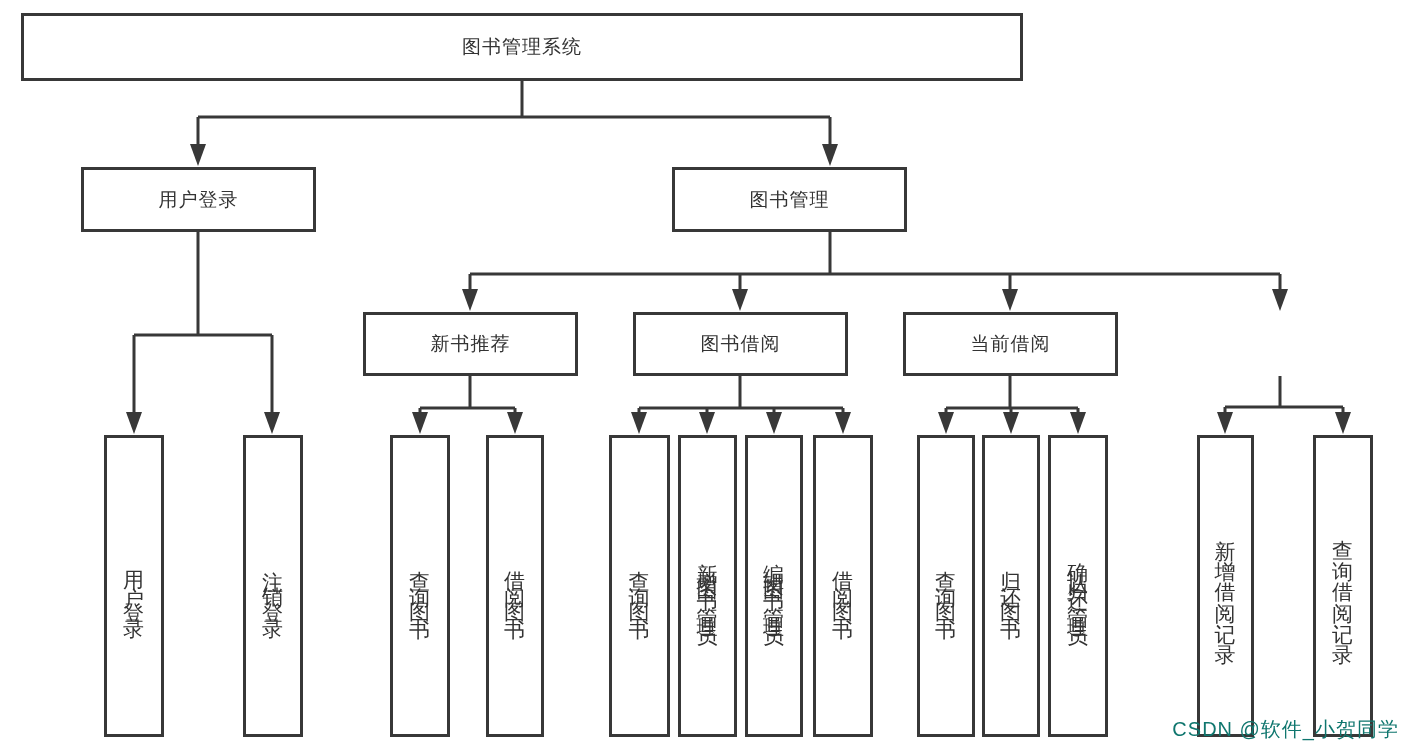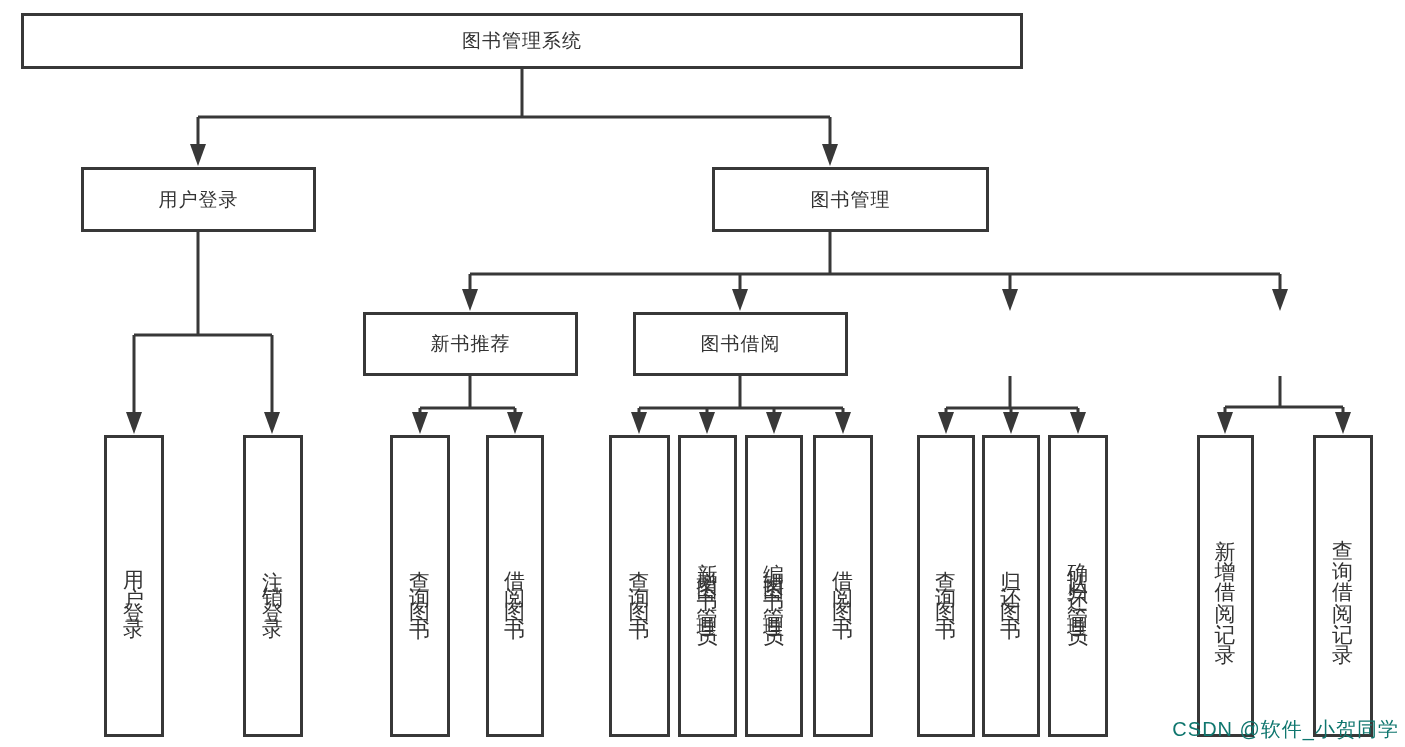--- a/index.html
+++ b/index.html
@@ -84,36 +84,39 @@
       <polygon points="766,412 782,412 774,434"></polygon>
       <polygon points="835,412 851,412 843,434"></polygon>
       <polygon points="938,412 954,412 946,434"></polygon>
       <polygon points="1003,412 1019,412 1011,434"></polygon>
       <polygon points="1070,412 1086,412 1078,434"></polygon>
       <polygon points="1217,412 1233,412 1225,434"></polygon>
       <polygon points="1335,412 1351,412 1343,434"></polygon>
     </g>
   </svg>
 
-  <div class="box" style="left:21px;top:13px;width:1002px;height:56px">
+  <div class="box" style="left:21px;top:13px;width:1002px;height:68px">
     <span class="hlabel">图书管理系统</span>
   </div>
 
   <div class="box" style="left:81px;top:167px;width:235px;height:65px">
     <span class="hlabel">用户登录</span>
   </div>
-  <div class="box" style="left:712px;top:167px;width:277px;height:65px">
+  <div class="box" style="left:672px;top:167px;width:235px;height:65px">
     <span class="hlabel">图书管理</span>
   </div>
 
   <div class="box" style="left:633px;top:312px;width:215px;height:64px">
     <span class="hlabel">图书借阅</span>
   </div>
   <div class="box" style="left:363px;top:312px;width:215px;height:64px">
     <span class="hlabel">新书推荐</span>
+  </div>
+  <div class="box" style="left:903px;top:312px;width:215px;height:64px">
+    <span class="hlabel">当前借阅</span>
   </div>
 
   <div class="box leaf" style="left:104px;width:60px">
     <span class="vtext v4">用户登录</span>
   </div>
   <div class="box leaf" style="left:243px;width:60px">
     <span class="vtext v4">注销登录</span>
   </div>
 
   <div class="box leaf" style="left:390px;width:60px">

